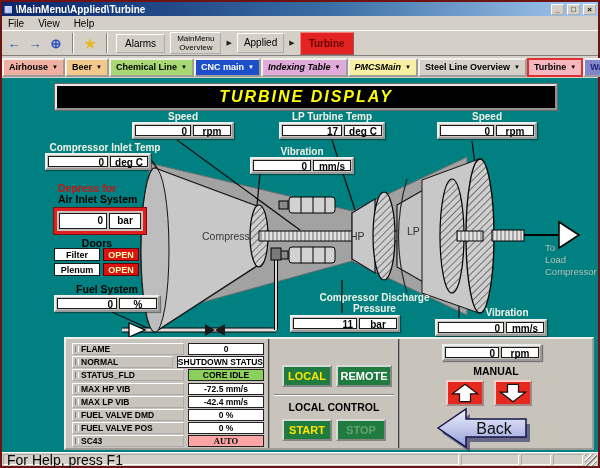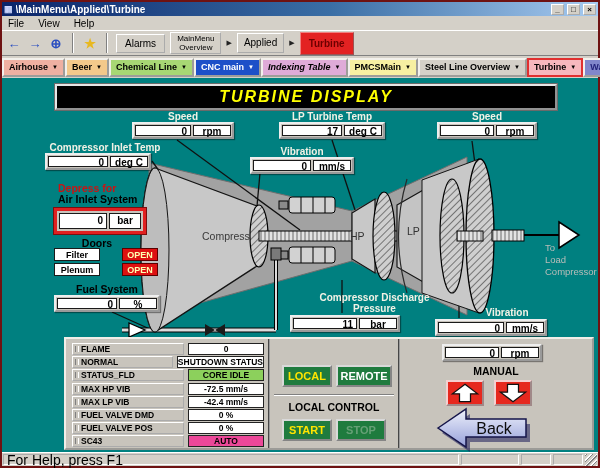--- a/index.html
+++ b/index.html
@@ -45,21 +45,21 @@
     box-shadow:1px 1px 1px rgba(0,0,0,.4);display:flex;gap:2px;padding:1px;}
   .ind .val{flex:1;background:#fff;border:1px solid #1a1a1a;font-size:10px;font-weight:bold;
     text-align:right;padding:0 3px;line-height:11px;color:#000;}
   .ind .unit{width:38px;background:#fff;border:1px solid #1a1a1a;font-size:10px;font-weight:bold;
     text-align:center;line-height:11px;color:#000;}
   .redframe{position:absolute;border:3px solid #e02020;box-shadow:0 0 0 1px #7c0e0e;background:#c8c4bc;
     padding:2px;display:flex;gap:2px;}
   .redframe .val,.redframe .unit{background:#fff;border:1px solid #1a1a1a;font-size:10px;font-weight:bold;line-height:13px;color:#000;}
   .redframe .val{flex:1;text-align:right;padding:0 3px;}
   .redframe .unit{width:32px;text-align:center;}
-  .doorrow{position:absolute;display:flex;gap:22px;}
+  .doorrow{position:absolute;display:flex;gap:3px;}
   .doorname{width:46px;height:13px;background:#fff;border:1px solid #1a1a1a;font-size:9px;font-weight:bold;
     text-align:center;line-height:12px;color:#000;}
   .doorstate{width:36px;height:13px;background:#dd1111;border:1px solid #5a0000;font-size:9px;font-weight:bold;
     text-align:center;line-height:12px;color:#ffffb0;}
   
   .panel{position:absolute;left:62px;top:259px;width:530px;height:113px;background:#c8c4bc;
     border:2px outset #f0eee8;display:flex;}
   .sec1{width:204px;border-right:2px groove #9a9a9a;padding:4px 4px 0 6px;}
   .sec2{width:130px;border-right:2px groove #9a9a9a;position:relative;}
   .sec3{flex:1;position:relative;}
@@ -135,21 +135,21 @@
         <span class="caret">▼</span>
       </div>
       <div class="navtab" style="background: rgb(29, 80, 200); color: rgb(255, 255, 255);">
         <span>CNC main</span>
         <span class="caret">▼</span>
       </div>
       <div class="navtab" style="background: rgb(223, 171, 216); color: rgb(0, 0, 0); font-style: italic;">
         <span>Indexing Table</span>
         <span class="caret">▼</span>
       </div>
-      <div class="navtab" style="background: rgb(247, 240, 162); color: rgb(0, 0, 0);">
+      <div class="navtab" style="background: rgb(247, 240, 162); color: rgb(0, 0, 0); font-style: italic;">
         <span>PMCSMain</span>
         <span class="caret">▼</span>
       </div>
       <div class="navtab" style="background: rgb(212, 208, 200); color: rgb(0, 0, 0);">
         <span>Steel Line Overview</span>
         <span class="caret">▼</span>
       </div>
       <div class="navtab active" style="background: rgb(246, 184, 190); color: rgb(0, 0, 0);">
         <span>Turbine</span>
         <span class="caret">▼</span>
@@ -348,21 +348,21 @@
           <div class="trow">
             <div class="trowlabel">FUEL VALVE DMD</div>
             <div class="trowval" style="background: rgb(255, 255, 255);">0 %</div>
           </div>
           <div class="trow">
             <div class="trowlabel">FUEL VALVE POS</div>
             <div class="trowval" style="background: rgb(255, 255, 255);">0 %</div>
           </div>
           <div class="trow">
             <div class="trowlabel">SC43</div>
-            <div class="trowval" style="background: #ec4899;">AUTO</div>
+            <div class="trowval" style="background: #fca5a5; font-family: Liberation Serif, serif;">AUTO</div>
           </div>
         </div>
 
       <div class="sec2">
         <div class="gbtn" style="left:12px;top:26px;width:50px;">LOCAL</div>
         <div class="gbtn remote" style="left:66px;top:26px;width:56px;">REMOTE</div>
         <div class="hdivide"></div>
         <div class="ctitle" style="top:62px;">LOCAL CONTROL</div>
         <div class="gbtn" style="left:12px;top:80px;width:50px;">START</div>
         <div class="gbtn stop" style="left:66px;top:80px;width:50px;">STOP</div>

